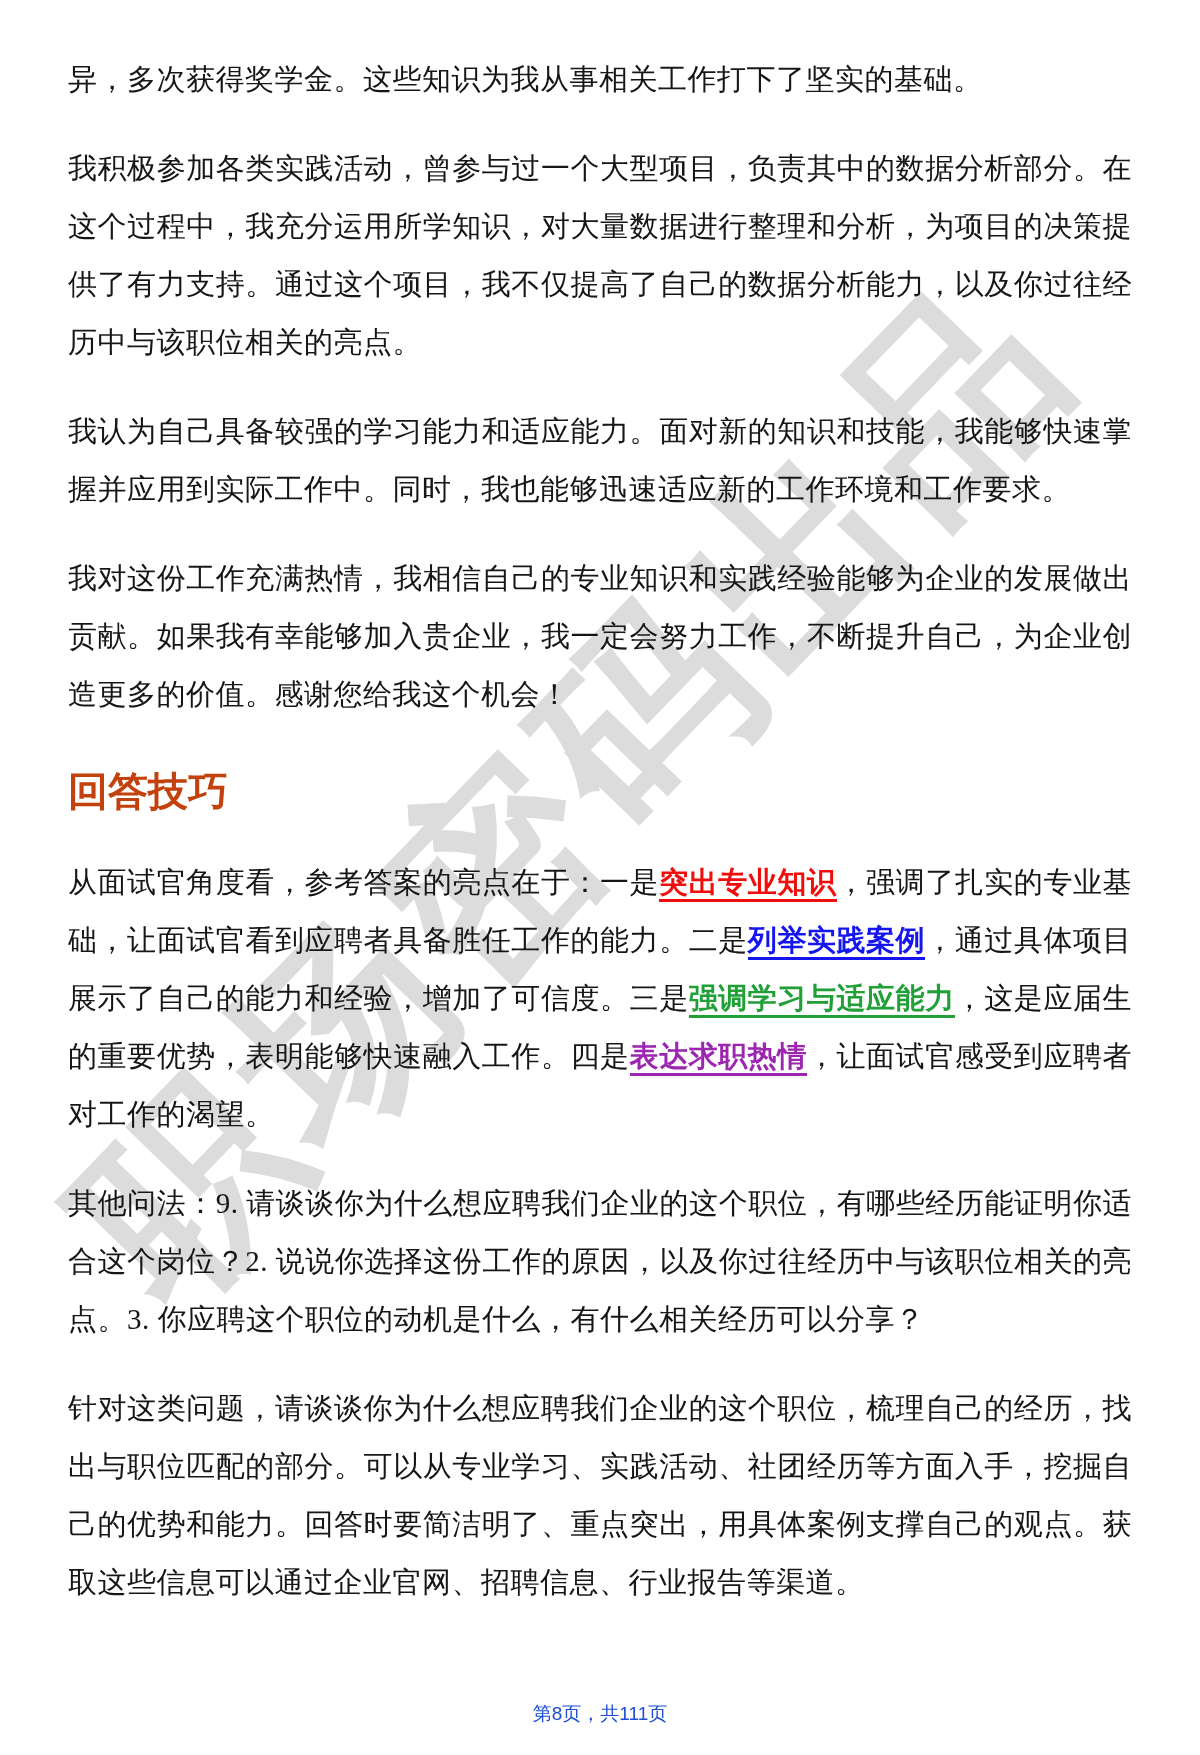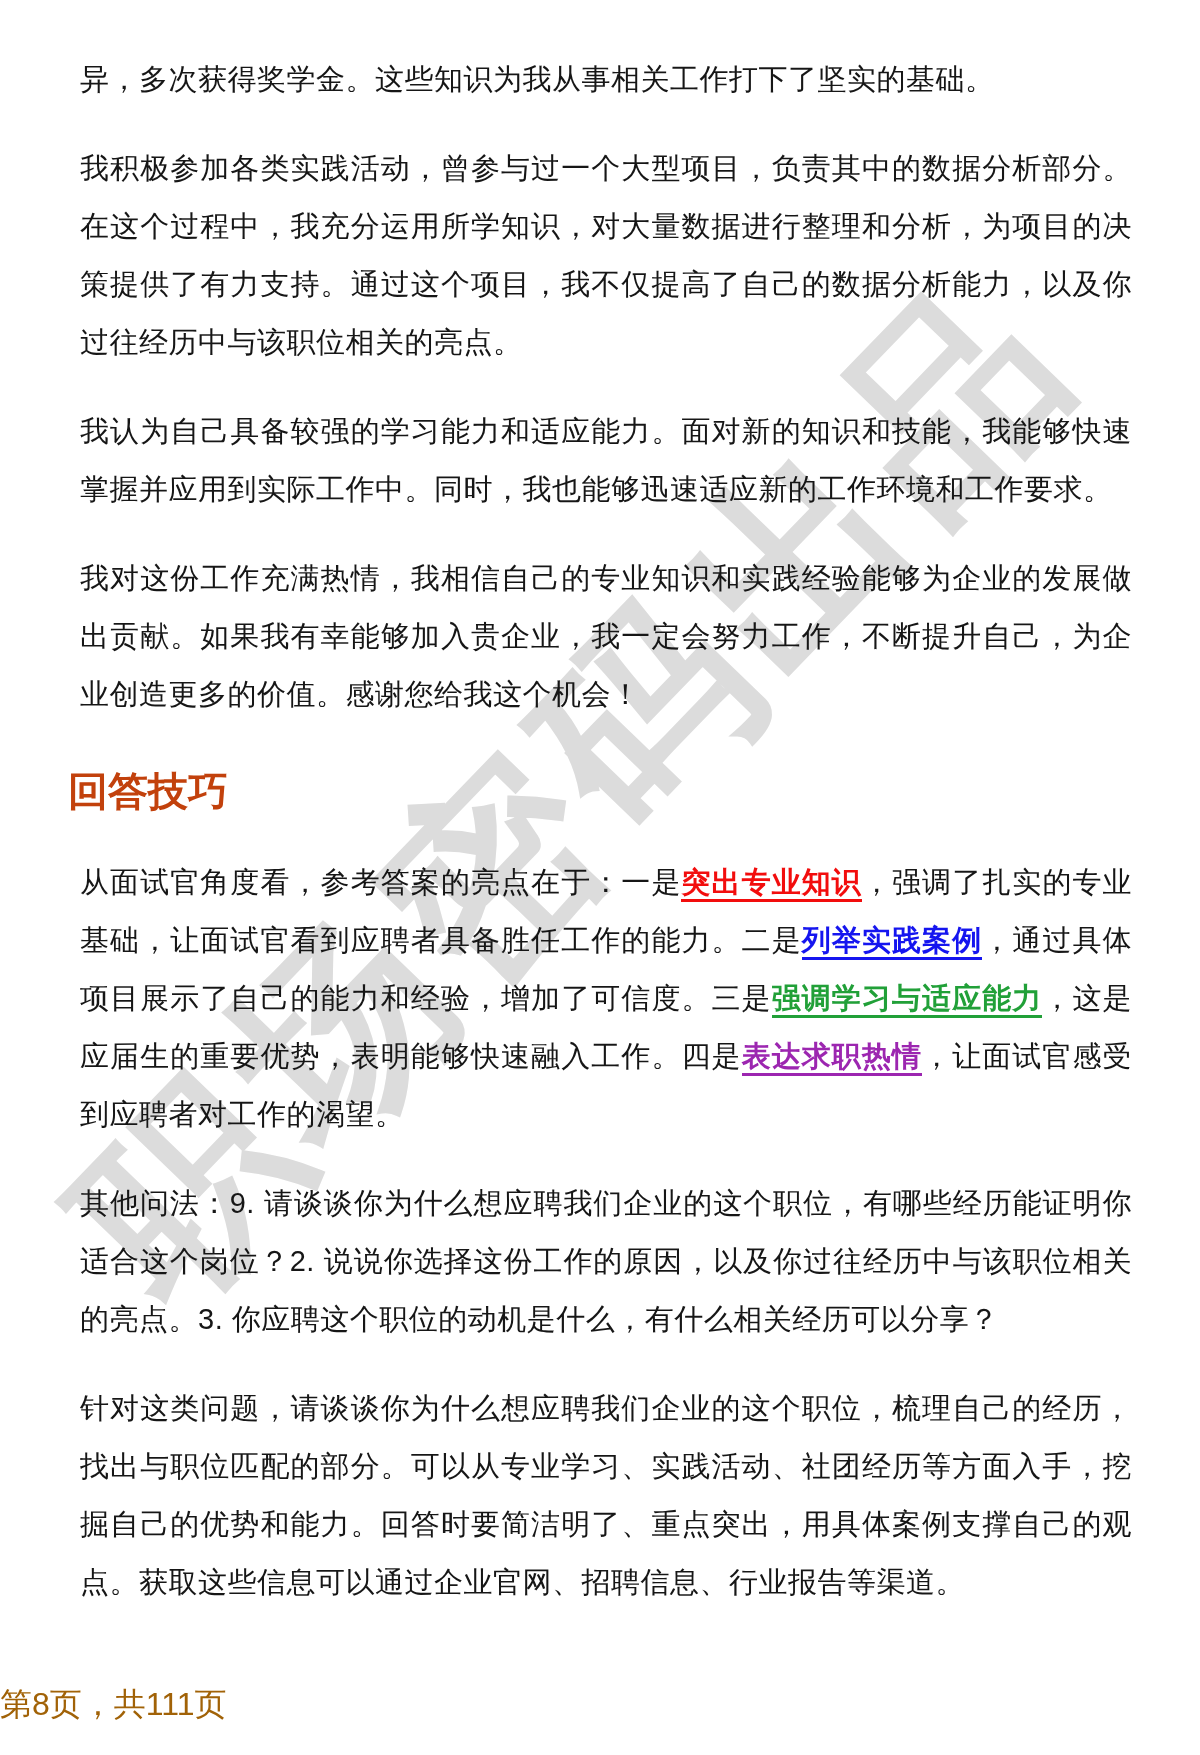--- a/index.html
+++ b/index.html
@@ -33,43 +33,45 @@
   .content {
     position: relative;
     z-index: 1;
     padding: 50px 68px 0 68px;
     color: #161616;
   }
   .content p {
     font-size: 29px;
     line-height: 58px;
     text-align: justify;
-    margin: 0 0 31px 12px;
+    margin: 0 0 31px 0;
     letter-spacing: 0.5px;
+    font-family: Liberation Serif, serif;
   }
   h2.section-heading {
     font-size: 40px;
     line-height: 44px;
     font-weight: bold;
     margin: 46px 0 40px 0;
     color: #c2410c;
   }
   .run { display: inline; }
   .run.hl {
     font-weight: bold;
     border-bottom: 3px solid currentColor;
     padding-bottom: 1px;
   }
   .page-footer {
     position: absolute;
     left: 0;
     right: 0;
     bottom: 28px;
-    font-size: 32px;
-    color: #a16207;
+    text-align: center;
+    font-size: 19px;
+    color: #1d4ed8;
     z-index: 1;
   }
 </style>
 </head>
 <body>
 
 <div class="page">
 
   <div class="watermark" style="color: rgb(220, 220, 220);">职场密码出品</div>
 

